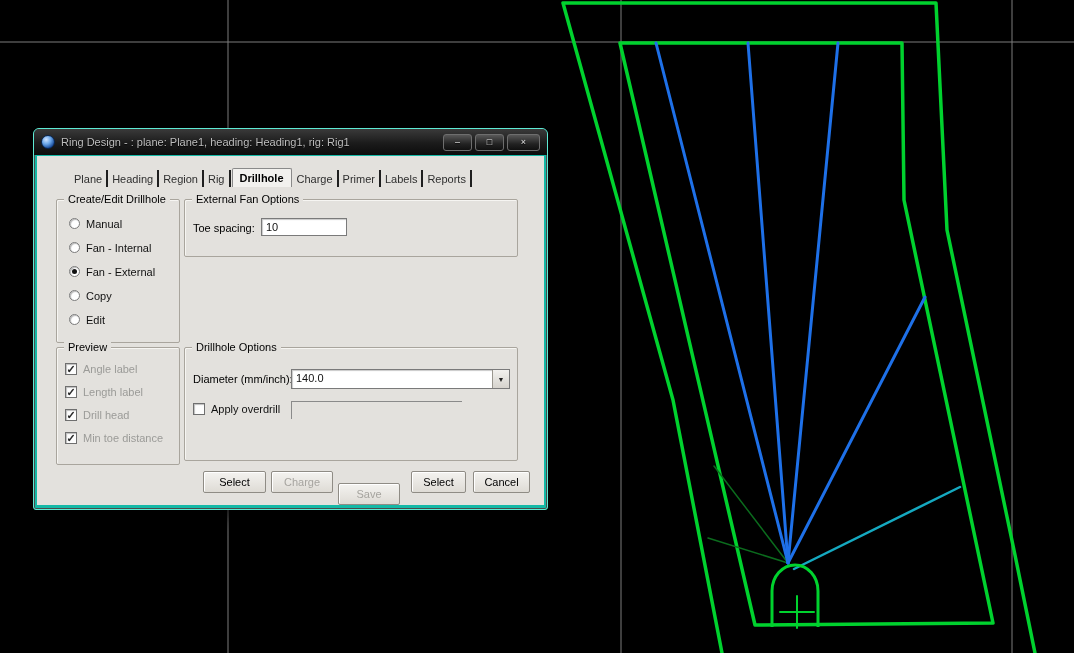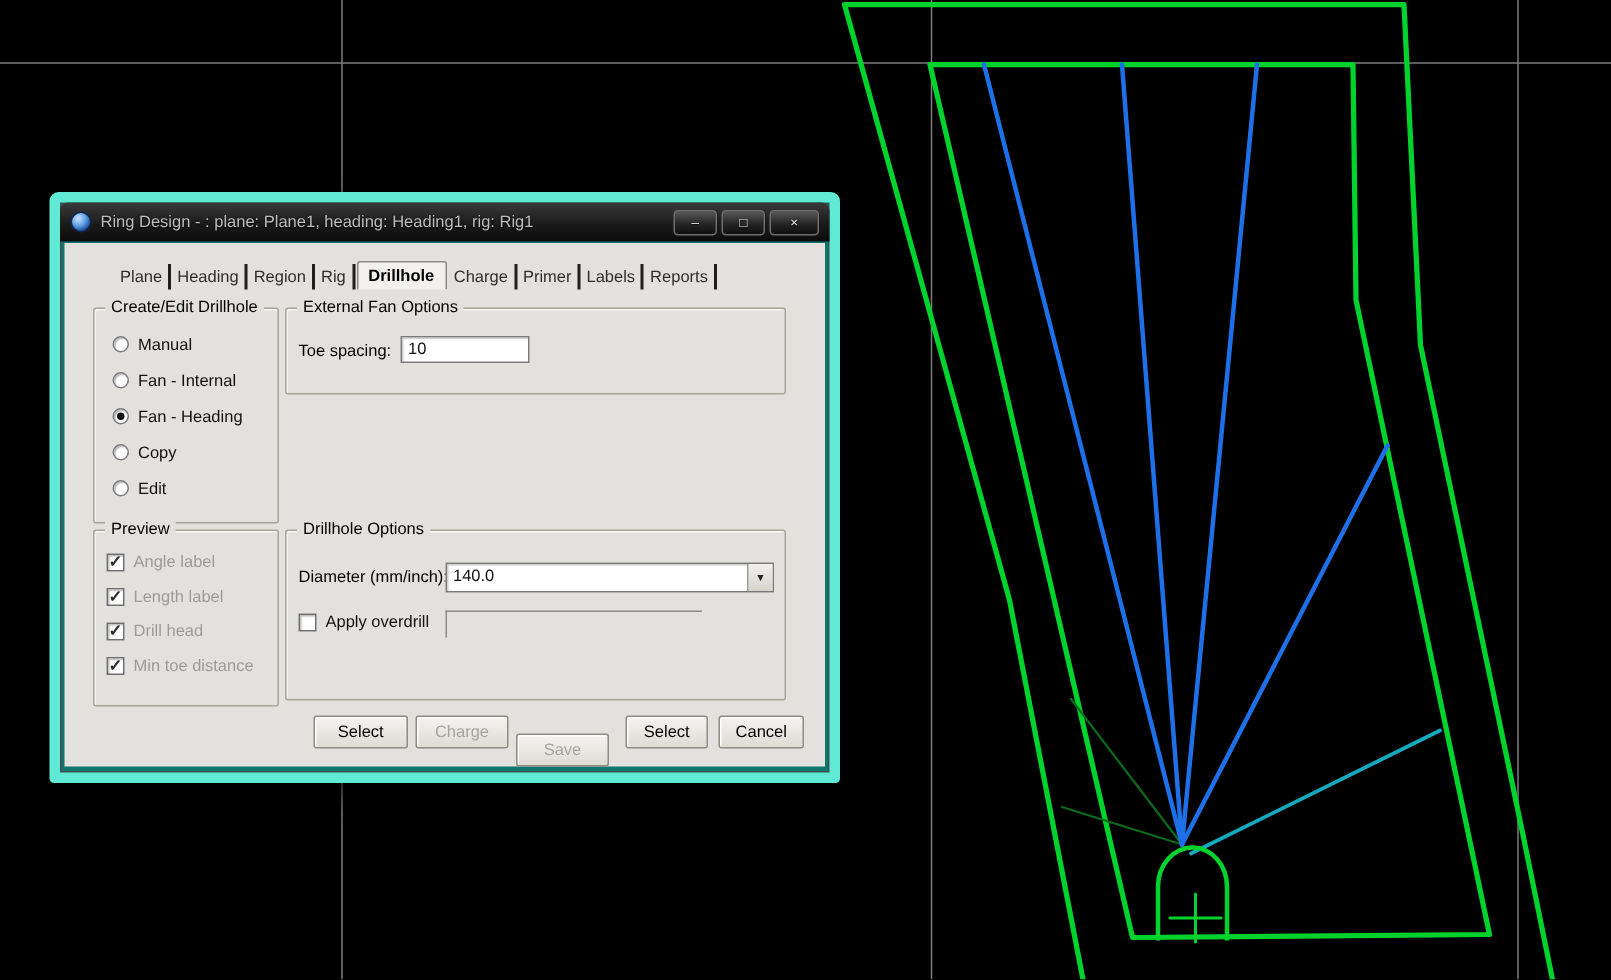--- a/index.html
+++ b/index.html
@@ -5,21 +5,21 @@
   html,body{margin:0;padding:0;}
   body{
     width:1074px;height:653px;position:relative;overflow:hidden;
     background:#000;font-family:"Liberation Sans",sans-serif;
   }
   
   #canvas-svg{position:absolute;left:0;top:0;z-index:0;}
   
   .dialog{
     position:absolute;left:33px;top:128px;width:513px;height:380px;z-index:5;
-    background:#0f766e;border:7px solid #5eead4;border-radius:6px 6px 3px 3px;
+    background:#14b8a6;border:1px solid #5eead4;border-radius:6px 6px 3px 3px;
     box-shadow:inset 0 0 0 1px #4a4a4a, 5px 7px 16px rgba(0,0,0,.65);
   }
   .titlebar{
     height:26px;display:flex;align-items:center;padding:0 7px;
     background:linear-gradient(#3a3a3a,#1b1b1b 55%,#0c0c0c);
     border-radius:5px 5px 0 0;color:#bdbdbd;font-size:11px;
     text-shadow:0 1px 1px #000;white-space:nowrap;overflow:hidden;
   }
   .app-icon{
     width:14px;height:14px;border-radius:50%;margin-right:6px;flex:0 0 auto;
@@ -156,21 +156,21 @@
         <div class="radio-row">
           <span class="radio"></span>
           <span>Manual</span>
         </div>
         <div class="radio-row">
           <span class="radio"></span>
           <span>Fan - Internal</span>
         </div>
         <div class="radio-row">
           <span class="radio selected"></span>
-          <span>Fan - Heading</span>
+          <span>Fan - External</span>
         </div>
         <div class="radio-row">
           <span class="radio"></span>
           <span>Copy</span>
         </div>
         <div class="radio-row">
           <span class="radio"></span>
           <span>Edit</span>
         </div>
       </div>

